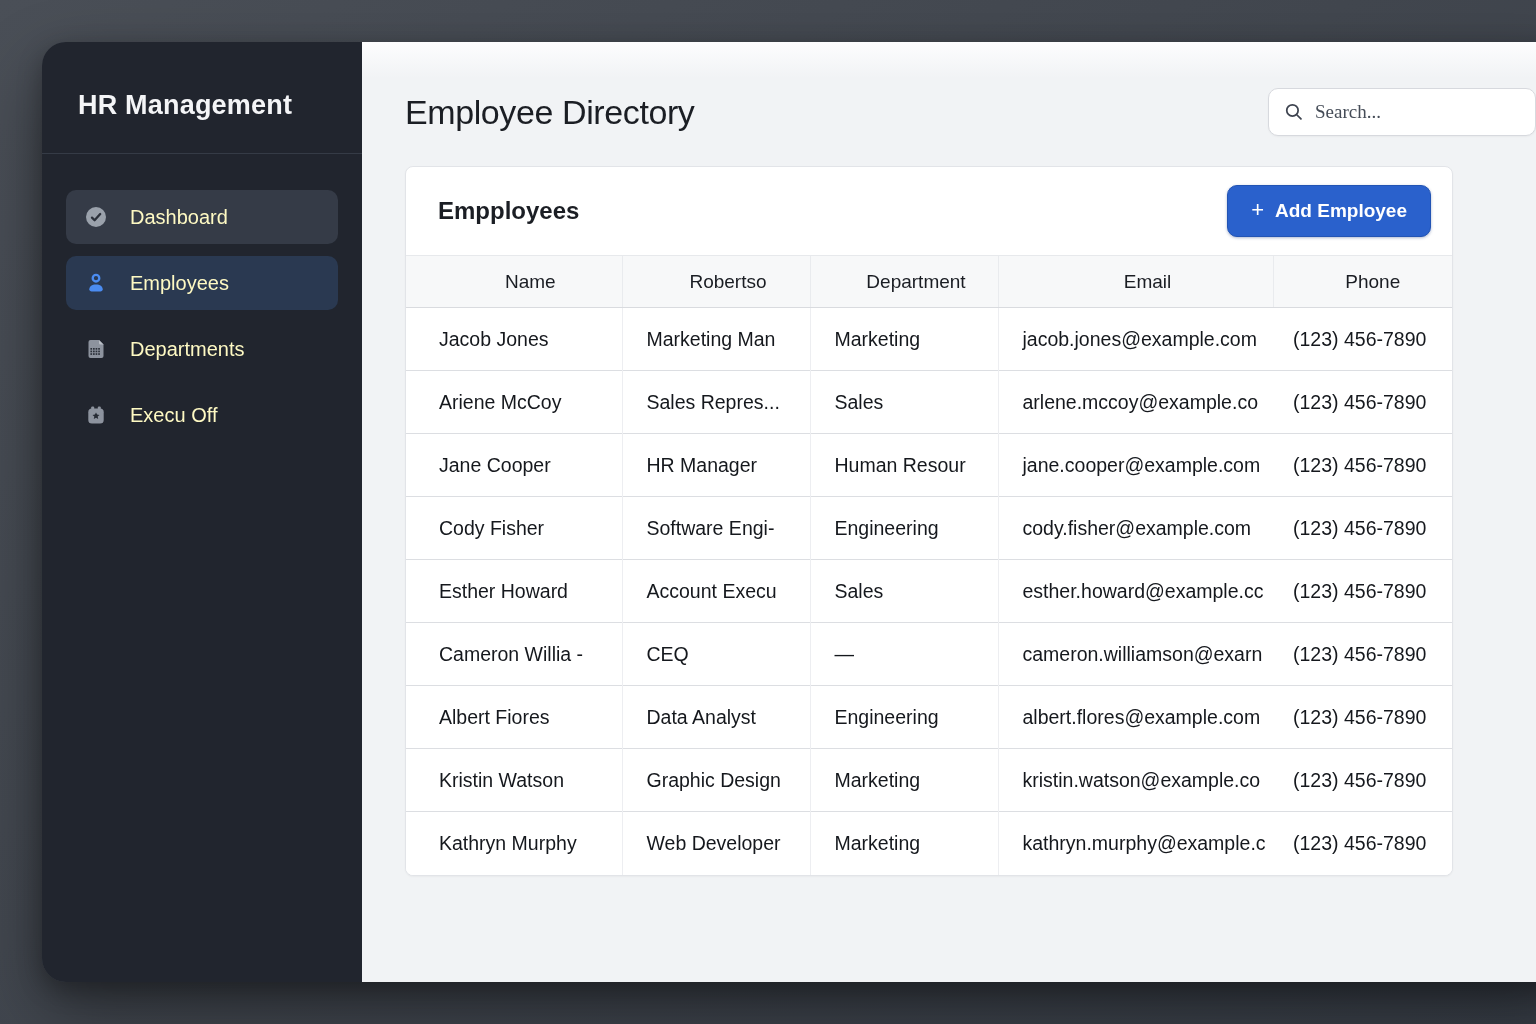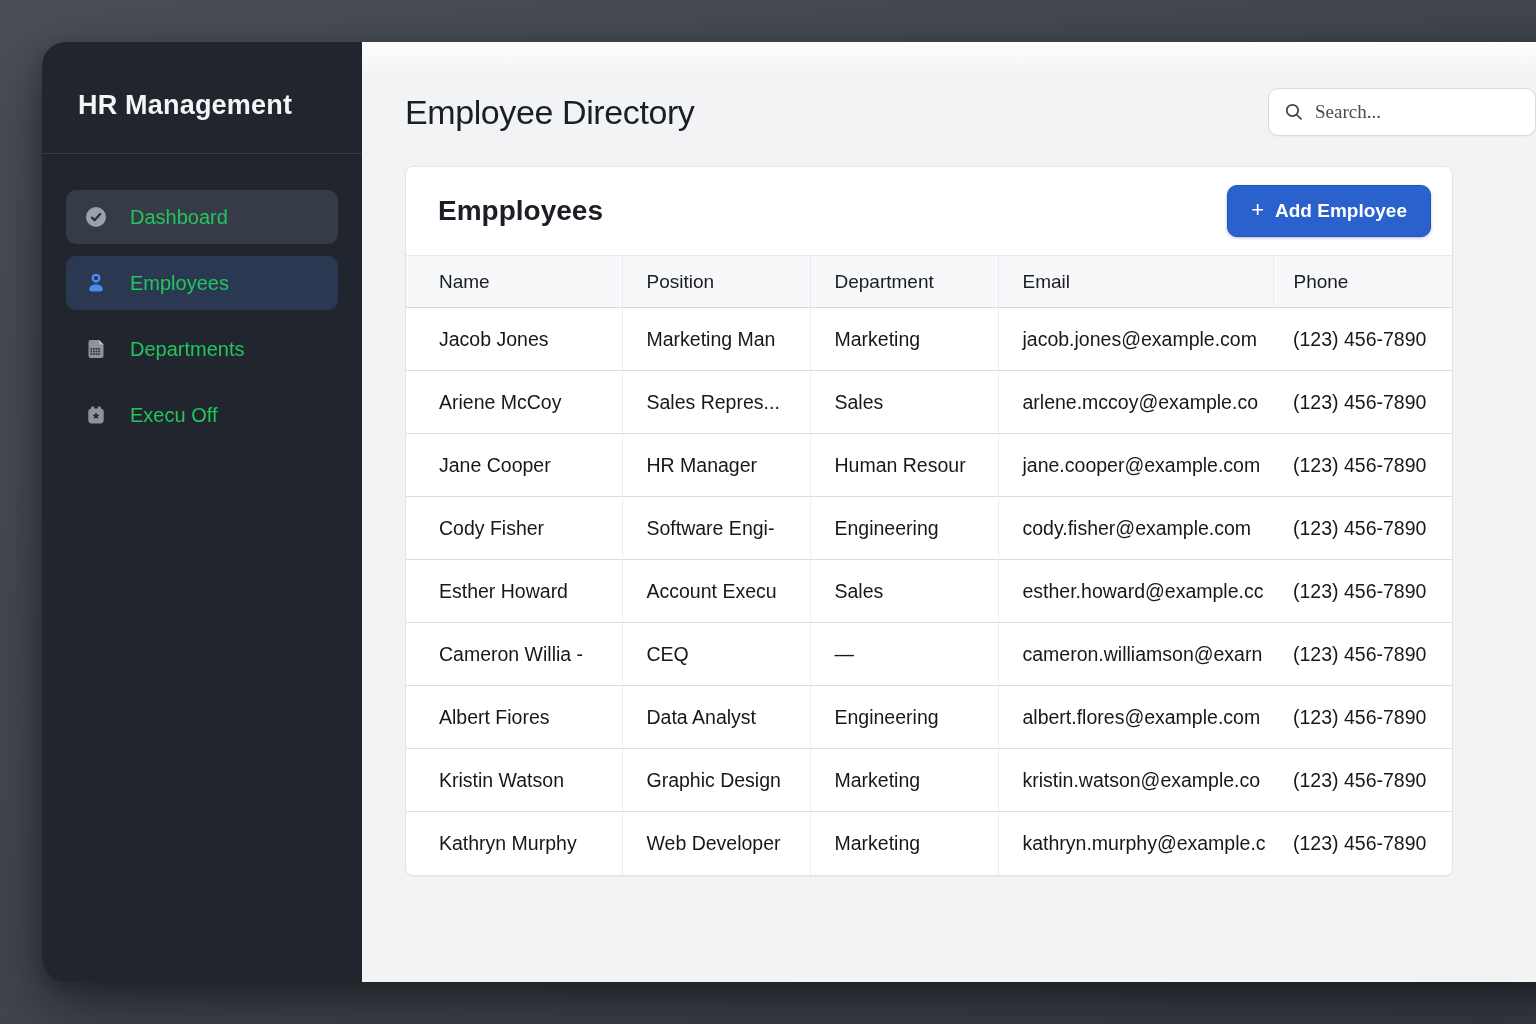--- a/index.html
+++ b/index.html
@@ -19,21 +19,21 @@
     border-radius:24px 0 0 24px; overflow:hidden;
   }
   .sidebar h1 {
     margin:48px 0 0 36px; font-size:27px; font-weight:700; color:#f4f5f7;
     letter-spacing:.2px;
   }
   .sidebar .divider { margin-top:32px; height:1px; background:#353b46; }
   .nav { margin:36px 24px 0 24px; }
   .nav-item {
     height:54px; border-radius:10px; display:flex; align-items:center;
-    padding:0 18px; margin-bottom:12px; font-size:20px; color:#22c55e;
+    padding:0 18px; margin-bottom:12px; font-size:20px; color:#fef9c3;
     cursor:pointer;
   }
   .nav-item.pill { background:#353b47; }
   .nav-item.selected { background:#2a3951; }
   .nav-item .ico { width:24px; height:24px; margin-right:22px; flex:0 0 24px; display:flex; align-items:center; justify-content:center; }
   .nav-item .ico svg { width:24px; height:24px; }
   
   .main {
     flex:1; border-radius:0 24px 24px 0; overflow:hidden;
     background: linear-gradient(180deg, #fdfdfe 0px, #f1f3f5 36px);
@@ -55,38 +55,38 @@
   
   .card {
     margin-top:30px; width:1048px; background:#ffffff;
     border:1px solid #e2e4e8; border-radius:8px; overflow:hidden;
     box-shadow:0 1px 2px rgba(0,0,0,.04);
   }
   .card-head {
     height:88px; display:flex; justify-content:space-between; align-items:center;
     padding:0 21px 0 32px;
   }
-  .card-title { font-size:28px; font-weight:700; color:#1b1e24; }
+  .card-title { font-size:24px; font-weight:700; color:#1b1e24; }
   .add-btn {
     height:52px; padding:0 23px; background:#2a61cc; border:1px solid #2254b4;
     border-radius:10px; color:#ffffff; font-size:19px; font-weight:700;
     display:flex; align-items:center; gap:11px; cursor:pointer;
     font-family:"Liberation Sans", sans-serif;
     box-shadow:0 1px 3px rgba(20,50,120,.35);
   }
   .add-btn .plus { font-size:22px; font-weight:400; line-height:1; position:relative; top:-1px; }
   
   table { width:100%; border-collapse:collapse; table-layout:fixed; }
   col.c-name  { width:216px; }
   col.c-pos   { width:188px; }
   col.c-dept  { width:188px; }
   col.c-email { width:275px; }
   col.c-phone { width:auto;  }
   th {
-    height:52px; text-align:left; font-weight:400; font-size:19px; color:#1a1d23;
+    height:52px; text-align:center; font-weight:400; font-size:19px; color:#1a1d23;
     background:#f7f8f9; padding:0 0 0 24px;
     border-top:1px solid #e7e9ec; border-bottom:1px solid #d9dbdf;
   }
   th:first-child { padding-left:33px; }
   th + th { border-left:1px solid #e9ebee; }
   th:last-child, td:last-child { padding-left:20px; }
   td {
     height:63px; font-size:19.5px; color:#15181d; padding:0 0 0 24px;
     white-space:nowrap; overflow:hidden; background:#ffffff;
   }
@@ -190,21 +190,21 @@
         <colgroup>
           <col class="c-name">
             <col class="c-pos">
             <col class="c-dept">
             <col class="c-email">
             <col class="c-phone">
         </colgroup>
         <thead>
           <tr>
             <th>Name</th>
-            <th>Position</th>
+            <th>Robertso</th>
             <th>Department</th>
             <th>Email</th>
             <th>Phone</th>
           </tr>
         </thead>
         <tbody>
           <tr>
             <td>Jacob Jones</td>
             <td>Marketing Man</td>
             <td>Marketing</td>

